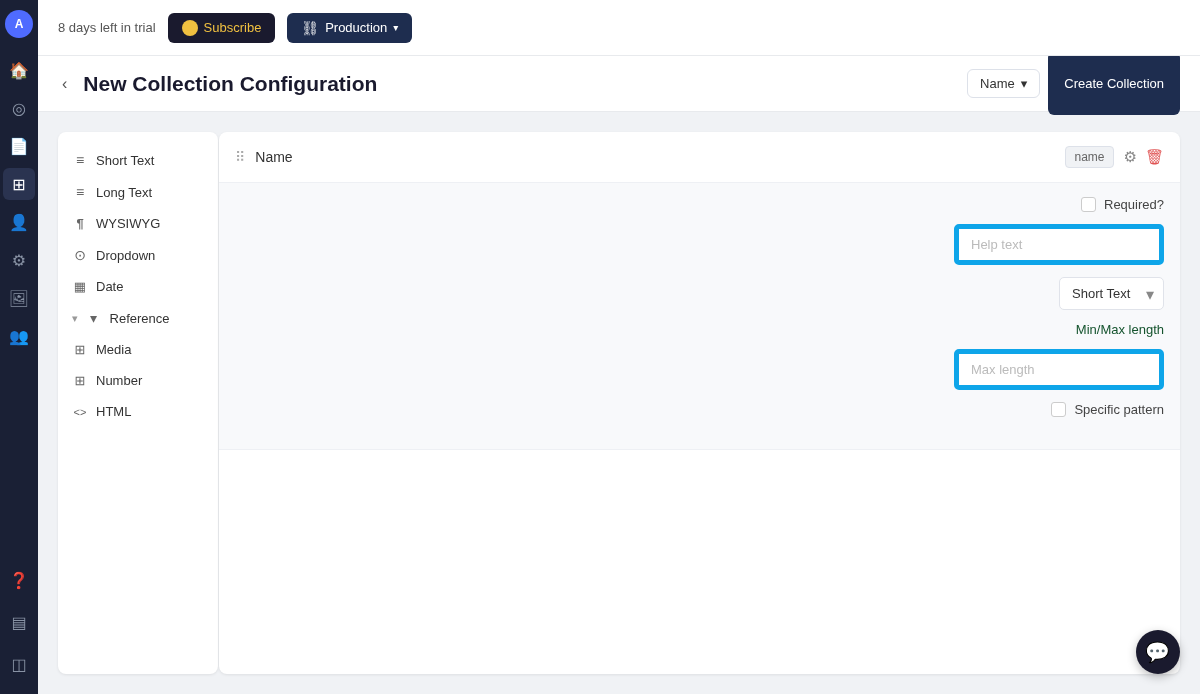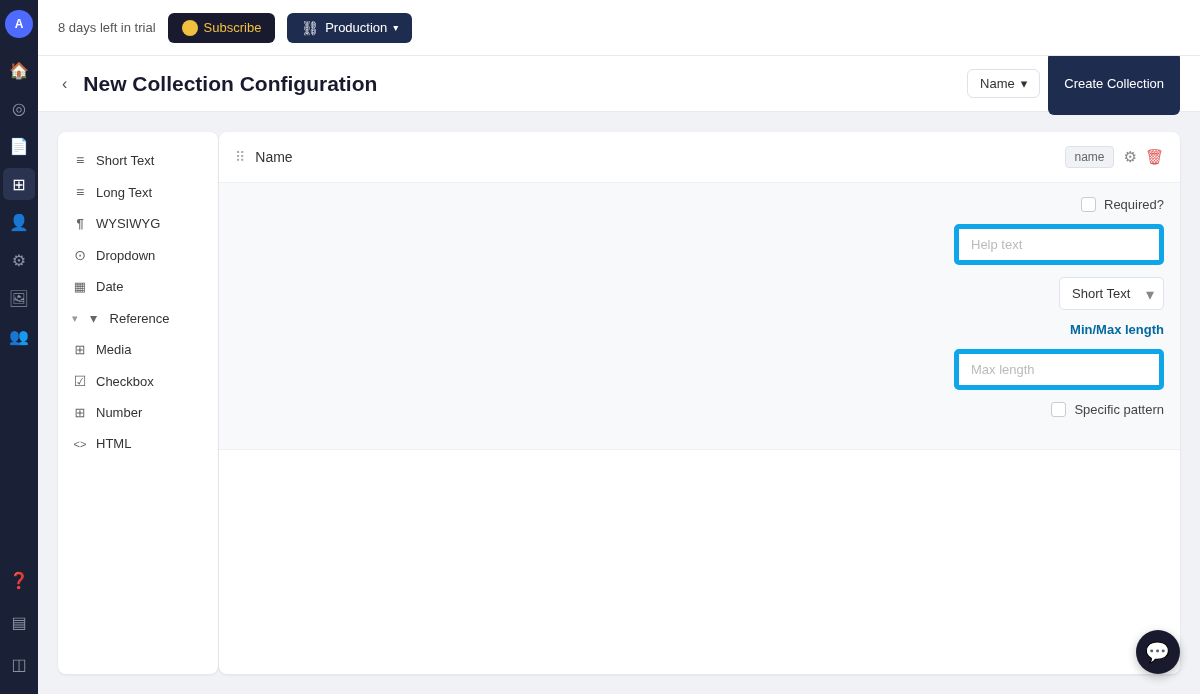--- a/index.html
+++ b/index.html
@@ -277,23 +277,22 @@
       border-radius: 5px;
       padding: 8px 12px;
       font-size: 13px;
       color: #999;
       background: #fff;
       outline: none;
     }
     .form-text-input::placeholder { color: #bbb; }
     .label-text {
       font-size: 13px;
-      color: #0369a1;
+      color: #14532d;
       white-space: nowrap;
-      font-weight: bold;
     }
     .select-wrapper {
       flex: 1;
       position: relative;
     }
     .select-wrapper select {
       width: 100%;
       border: 1px solid #e0e3ea;
       border-radius: 5px;
       padding: 8px 32px 8px 12px;
@@ -405,24 +404,20 @@
         <div class="field-type-item">
           <span class="dropdown-indicator">▾</span>
           <span class="ft-icon ft-drop"></span>
           <span>Reference</span>
         </div>
         <div class="field-type-item">
           <span class="ft-icon ft-media"></span>
           <span>Media</span>
         </div>
         <div class="field-type-item">
-          <span class="ft-icon ft-check"></span>
-          <span>Checkbox</span>
-        </div>
-        <div class="field-type-item">
           <span class="ft-icon ft-num"></span>
           <span>Number</span>
         </div>
         <div class="field-type-item">
           <span class="ft-icon ft-html"></span>
           <span>HTML</span>
         </div>
       </div>
 
       <div class="collection-config">

